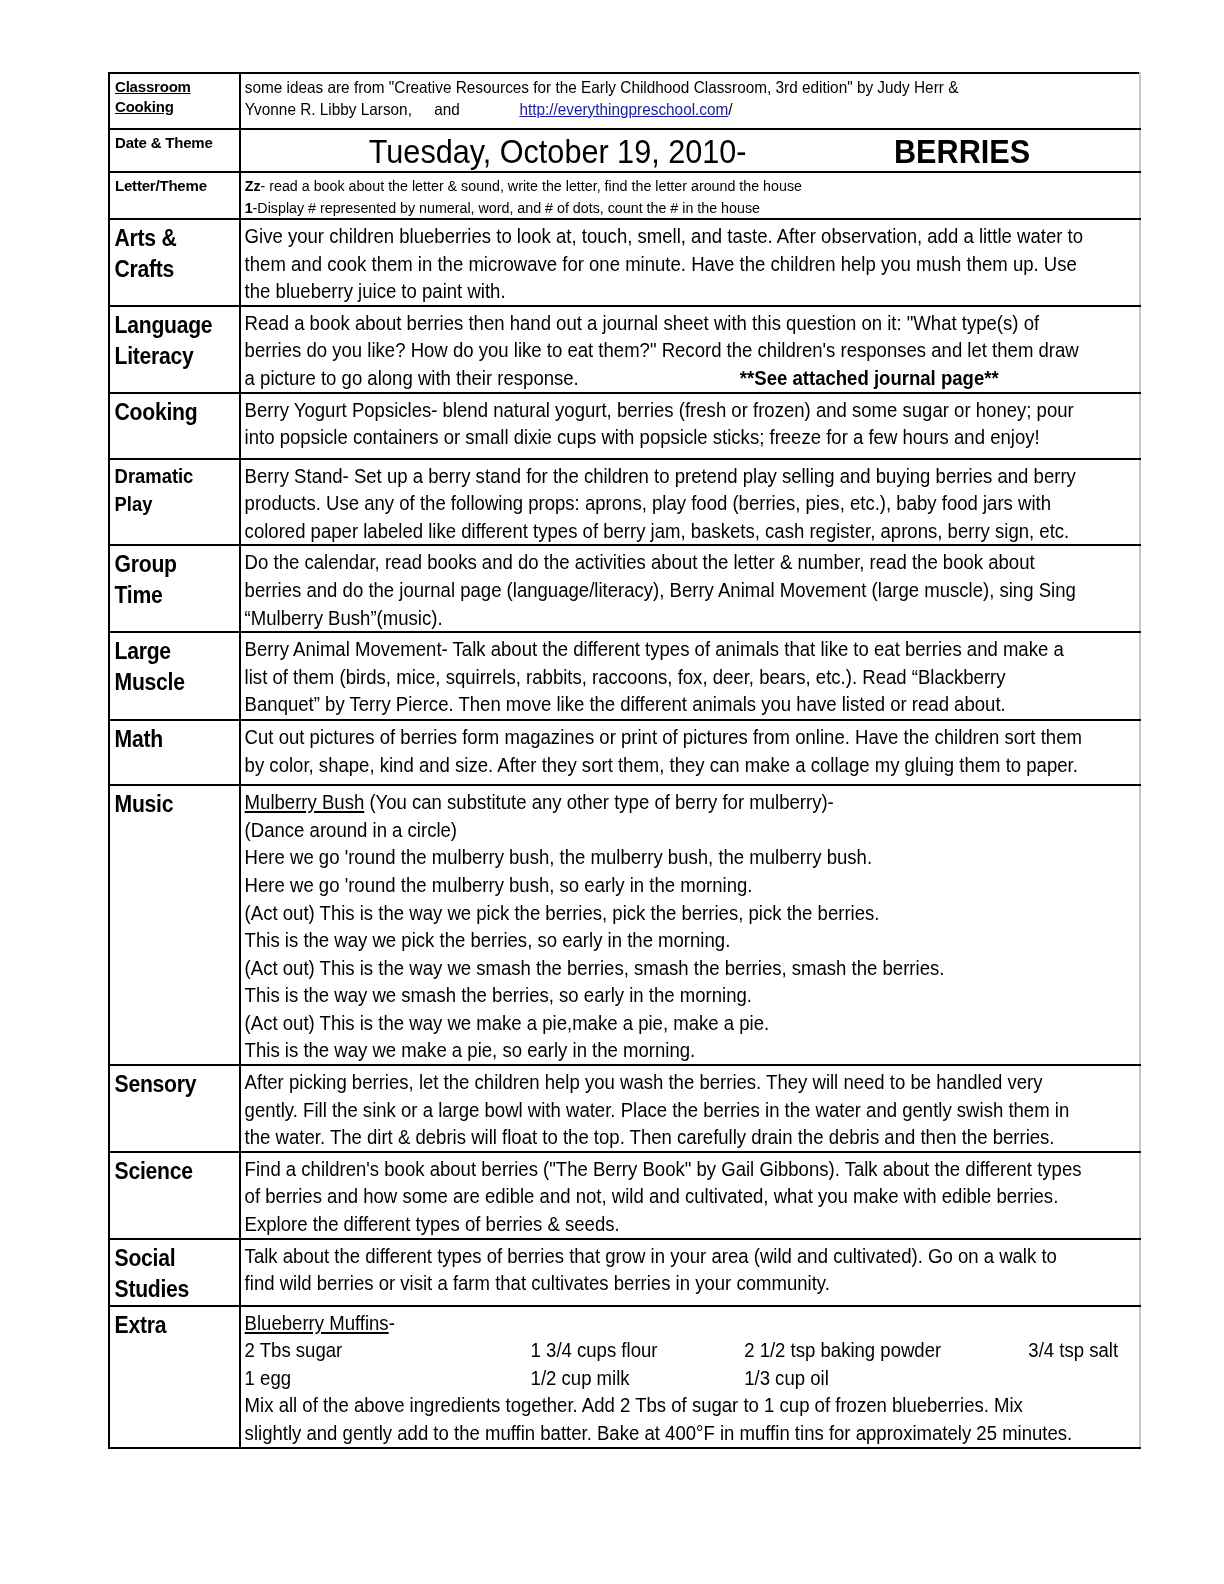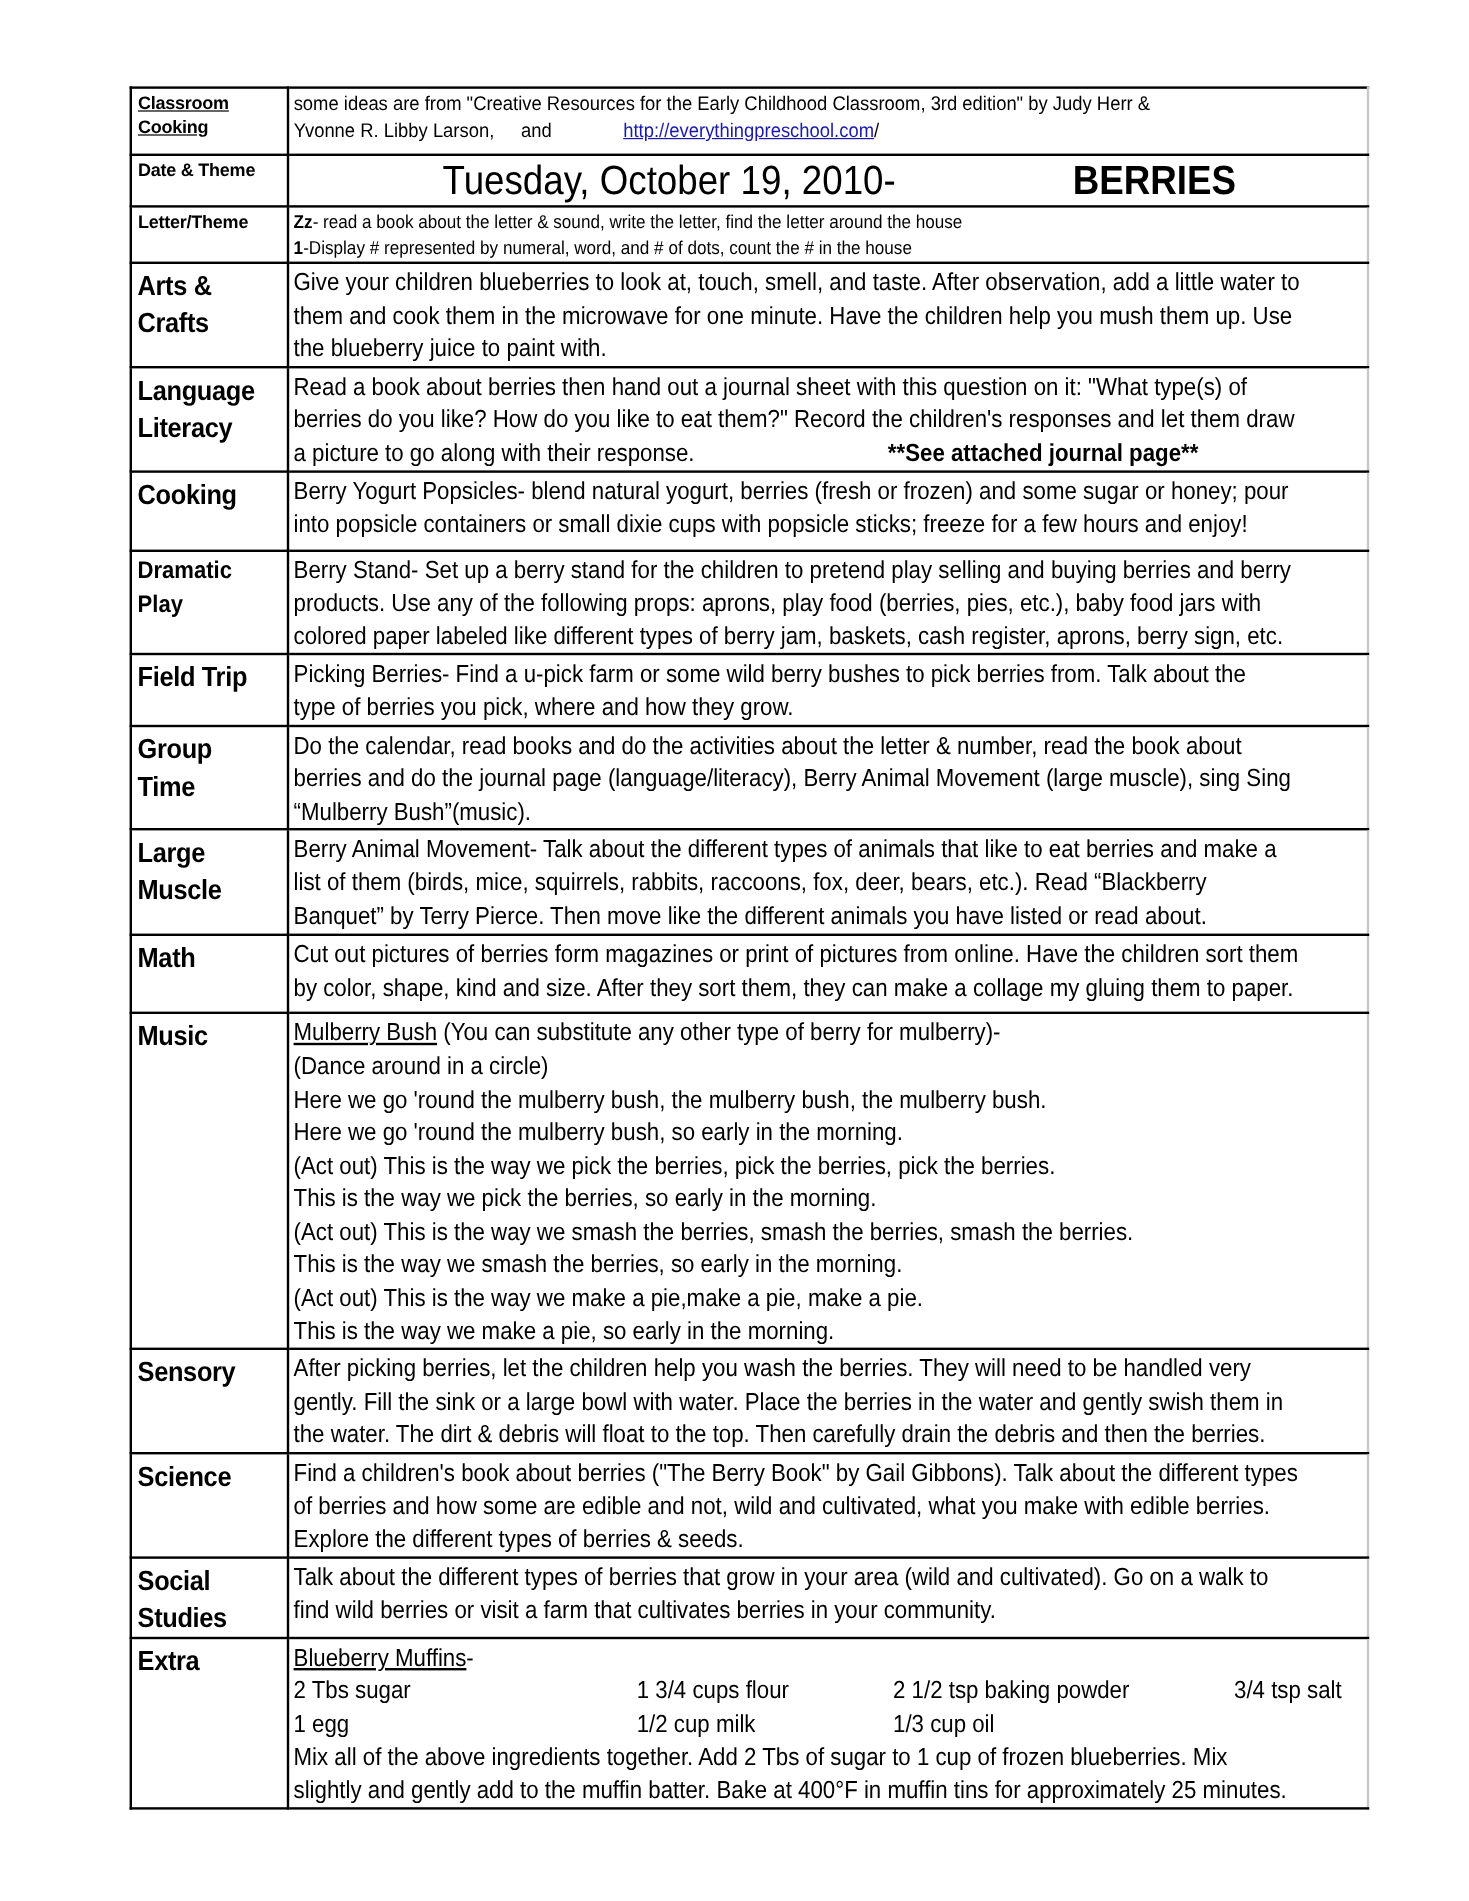--- a/index.html
+++ b/index.html
@@ -144,31 +144,20 @@
     </td>
     <td class="content">
       <div class="txt">
         <span class="line">Berry Stand- Set up a berry stand for the children to pretend play selling and buying berries and berry</span>
         <span class="line">products.  Use any of the following props: aprons, play food (berries, pies, etc.), baby food jars with</span>
         <span class="line">colored paper labeled like different types of berry jam, baskets, cash register, aprons, berry sign, etc.</span>
       </div>
     </td>
   </tr>
 
-  <tr style="height:57px">
-    <td>
-      <div class="lbl-big">Field Trip</div>
-    </td>
-    <td class="content">
-      <div class="txt">
-        <span class="line">Picking Berries-  Find a u-pick farm or some wild berry bushes to pick berries from.  Talk about the</span>
-        <span class="line">type of berries you pick, where and how they grow.</span>
-      </div>
-    </td>
-  </tr>
 
   <tr style="height:86px">
     <td>
       <div class="lbl-big">
             <span class="line" style="height:31px">Group</span>
             <span class="line" style="height:31px">Time</span>
           </div>
     </td>
     <td class="content">
       <div class="txt">

